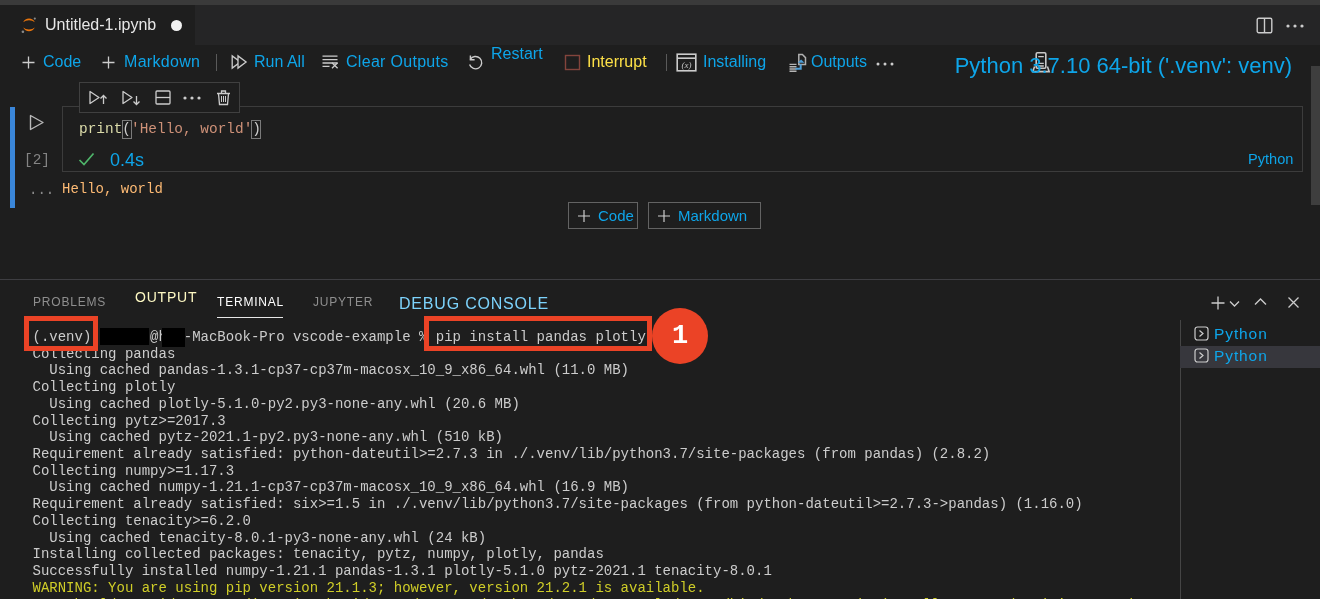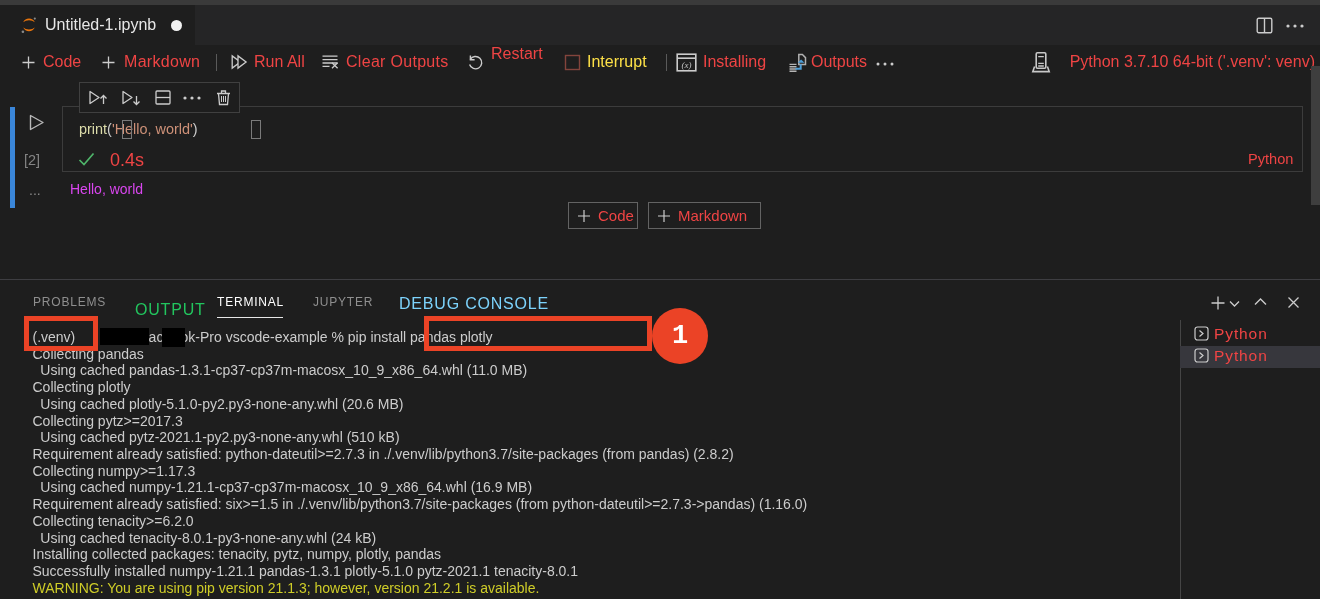--- a/index.html
+++ b/index.html
@@ -1,17 +1,17 @@
 <!DOCTYPE html>
 <html><head><meta charset="utf-8"><style>
 *{margin:0;padding:0;box-sizing:border-box}
 html,body{width:1320px;height:599px;background:#1e1e1e;overflow:hidden;position:relative;font-family:"Liberation Sans",sans-serif}
 .abs{position:absolute}
-.ui{color:#ef4444;font-size:16px;white-space:nowrap}
-.mono{font-family:Liberation Sans, sans-serif;white-space:pre}
+.ui{color:#0ea5e9;font-size:16px;white-space:nowrap}
+.mono{font-family:Liberation Mono, monospace;white-space:pre}
 svg{display:block}
 </style></head>
 <body>
 
 <div class="abs" style="left:0;top:0;width:1320px;height:5px;background:#3a3a3a"></div>
 
 <div class="abs" style="left:0;top:5px;width:1320px;height:40px;background:#252526"></div>
 <div class="abs" style="left:0;top:5px;width:195px;height:40px;background:#1e1e1e"></div>
 
 <svg class="abs" style="left:21px;top:15px" width="16" height="20" viewBox="0 0 16 20">
@@ -94,21 +94,21 @@
       <circle cx="9" cy="3" r="1.5" fill="#cccccc"></circle>
       <circle cx="16" cy="3" r="1.5" fill="#cccccc"></circle>
     </svg>
 </div>
 
 <svg class="abs" style="left:1030px;top:51px" width="21" height="22" viewBox="0 0 21 22">
   <rect x="6.2" y="1.8" width="9.6" height="15.5" rx="1.2" fill="none" stroke="#c8c8c8" stroke-width="1.6"></rect>
   <path d="M8.2 5.6h5.6M8.2 12.4h5.6M8.2 15h5.6" stroke="#c8c8c8" stroke-width="1.4"></path>
   <path d="M4.6 15.6l-1.8 5h16.4l-1.8-5" fill="none" stroke="#c8c8c8" stroke-width="1.6"></path>
 </svg>
-<div class="abs ui" style="right:5px;top:53px;font-size:16px">Python 3.7.10 64-bit ('.venv': venv)</div>
+<div class="abs ui" style="right:28px;top:53px;font-size:22px">Python 3.7.10 64-bit ('.venv': venv)</div>
 
 <div class="abs" style="left:1311px;top:66px;width:9px;height:139px;background:#3e3e3e"></div>
 
 <div class="abs" style="left:62px;top:106px;width:1241px;height:66px;border:1px solid #3c3c3c"></div>
 
 <div class="abs" style="left:10px;top:107px;width:5px;height:101px;background:#3a86d9"></div>
 
 <svg class="abs" style="left:27px;top:113px" width="19" height="19" viewBox="0 0 19 19">
   <path d="M3.5 2.5v14l12.5-7z" fill="none" stroke="#b8b8b8" stroke-width="1.4" stroke-linejoin="round"></path>
 </svg>
@@ -145,37 +145,37 @@
 
 <div class="abs mono" style="left:24px;top:152px;font-size:14.4px;color:#858585">[2]</div>
 
 <svg class="abs" style="left:78px;top:152px" width="17" height="14" viewBox="0 0 17 14">
   <path d="M1.5 8l4.5 4.5L15.5 1.5" fill="none" stroke="#4fb56a" stroke-width="1.7"></path>
 </svg>
 <div class="abs ui" style="left:110px;top:150px;font-size:18px">0.4s</div>
 <div class="abs ui" style="left:1248px;top:151px;font-size:14.6px">Python</div>
 
 <div class="abs mono" style="left:29px;top:182px;font-size:14px;color:#8a8a8a">...</div>
-<div class="abs mono" style="left:70px;top:181px;font-size:14px;color:#d946ef">Hello, world</div>
+<div class="abs mono" style="left:62px;top:181px;font-size:14px;color:#fdba74">Hello, world</div>
 
 <div class="abs" style="left:568px;top:202px;width:70px;height:27px;border:1px solid #636363"></div>
 <svg class="abs" style="left:577px;top:209px" width="14" height="14" viewBox="0 0 14 14">
     <path d="M7 1v12M1 7h12" stroke="#cccccc" stroke-width="1.2"></path>
   </svg>
 <div class="abs ui" style="left:598px;top:207px;font-size:15px">Code</div>
 <div class="abs" style="left:648px;top:202px;width:113px;height:27px;border:1px solid #636363"></div>
 <svg class="abs" style="left:657px;top:209px" width="14" height="14" viewBox="0 0 14 14">
     <path d="M7 1v12M1 7h12" stroke="#cccccc" stroke-width="1.2"></path>
   </svg>
 <div class="abs ui" style="left:678px;top:207px;font-size:15px">Markdown</div>
 
 <div class="abs" style="left:0;top:279px;width:1320px;height:1px;background:#3e3e42"></div>
 
 <div class="abs ui" style="left:33px;top:295px;font-size:12px;letter-spacing:0.8px;color:#8f8f8f">PROBLEMS</div>
-<div class="abs ui" style="left:135px;top:301px;font-size:16px;letter-spacing:0.8px;color:#22c55e">OUTPUT</div>
+<div class="abs ui" style="left:135px;top:289px;font-size:14px;letter-spacing:0.8px;color:#fef9c3">OUTPUT</div>
 <div class="abs ui" style="left:217px;top:295px;font-size:12px;letter-spacing:0.8px;color:#ffffff">TERMINAL</div>
 <div class="abs" style="left:217px;top:316.5px;width:66px;height:1.5px;background:#e7e7e7"></div>
 <div class="abs ui" style="left:313px;top:295px;font-size:12px;letter-spacing:0.8px;color:#8f8f8f">JUPYTER</div>
 <div class="abs ui" style="left:399px;top:295px;font-size:16px;letter-spacing:0.8px;color:#7dd3fc">DEBUG CONSOLE</div>
 
 <svg class="abs" style="left:1210px;top:295px" width="16" height="16" viewBox="0 0 16 16">
     <path d="M8 1.5v13M1.5 8h13" stroke="#cccccc" stroke-width="1.3"></path>
   </svg>
 <svg class="abs" style="left:1229px;top:300px" width="11" height="8" viewBox="0 0 11 8">
     <path d="M1 1.5l4.5 4.5L10 1.5" fill="none" stroke="#cccccc" stroke-width="1.3"></path>

